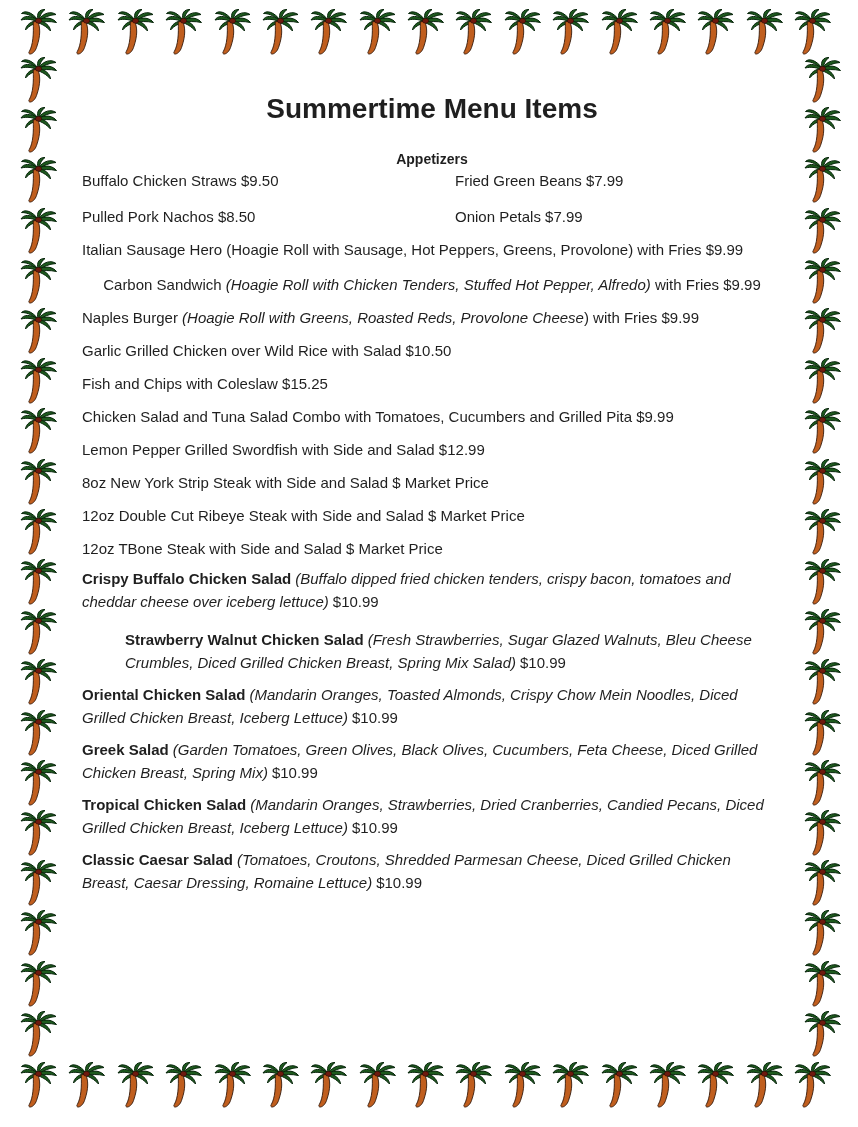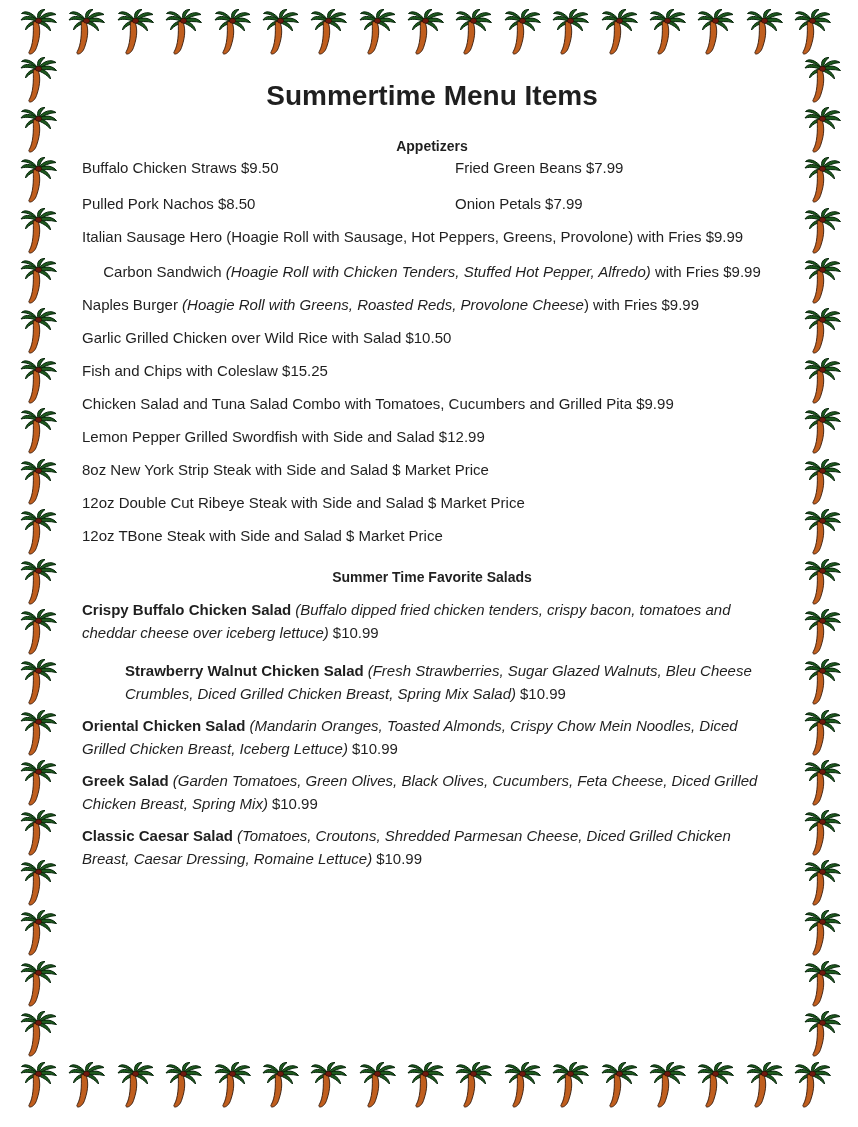--- a/index.html
+++ b/index.html
@@ -13,21 +13,21 @@
   .border { position:absolute; display:flex; pointer-events:none; }
   .border-top    { left:20px; top:9px;    width:812px; justify-content:space-between; }
   .border-bottom { left:20px; top:1062px; width:812px; justify-content:space-between; }
   .border-left   { left:20px;  top:57px; height:1000px; flex-direction:column; justify-content:space-between; }
   .border-right  { left:804px; top:57px; height:1000px; flex-direction:column; justify-content:space-between; }
   .palm { width:38px; height:46px; flex:0 0 auto; }
 
   
   .content { position:absolute; left:82px; top:80px; width:700px; }
   h1.title {
-    margin:0; font-size:28px; line-height:32px; font-weight:bold;
+    margin:13px; font-size:28px; line-height:32px; font-weight:bold;
     text-align:center; letter-spacing:0;
   }
   h2.heading { margin:0; font-size:14px; line-height:24px; font-weight:bold; text-align:center; }
   .sec-appetizers h2 { margin-top:22px; }
   .sec-trax-favorites h2 { margin-top:18px; }
   .sec-salads h2 { margin-top:20px; }
 
   .app-row { position:relative; font-size:15px; line-height:19px; }
   .sec-appetizers .app-row:nth-of-type(2) { margin-top:17px; }
   .app-row + .app-row { margin-top:14px; }
@@ -884,22 +884,22 @@
           <p class="trax-item"><span>Naples Burger </span><em>(Hoagie Roll with Greens, Roasted Reds, Provolone Cheese</em><span>) with Fries $9.99</span></p>
           <p class="trax-item"><span>Garlic Grilled Chicken over Wild Rice with Salad $10.50</span></p>
           <p class="trax-item"><span>Fish and Chips with Coleslaw $15.25</span></p>
           <p class="trax-item"><span>Chicken Salad and Tuna Salad Combo with Tomatoes, Cucumbers and Grilled Pita $9.99</span></p>
           <p class="trax-item"><span>Lemon Pepper Grilled Swordfish with Side and Salad $12.99</span></p>
           <p class="trax-item"><span>8oz New York Strip Steak with Side and Salad $ Market Price</span></p>
           <p class="trax-item"><span>12oz Double Cut Ribeye Steak with Side and Salad $ Market Price</span></p>
           <p class="trax-item"><span>12oz TBone Steak with Side and Salad $ Market Price</span></p>
         </section>
         <section class="sec sec-salads">
-          <h2 class="heading">Summer Time Favorite Salads</h2>
           <p class="salad-item"><strong class="salad-name">Crispy Buffalo Chicken Salad</strong><em class="salad-desc">(Buffalo dipped fried chicken tenders, crispy bacon, tomatoes and cheddar cheese over iceberg lettuce)</em><span class="salad-price">$10.99</span></p>
           <p class="salad-item"><strong class="salad-name">Strawberry Walnut Chicken Salad</strong><em class="salad-desc">(Fresh Strawberries, Sugar Glazed Walnuts, Bleu Cheese Crumbles, Diced Grilled Chicken Breast, Spring Mix Salad)</em><span class="salad-price">$10.99</span></p>
           <p class="salad-item"><strong class="salad-name">Oriental Chicken Salad</strong><em class="salad-desc">(Mandarin Oranges, Toasted Almonds, Crispy Chow Mein Noodles, Diced Grilled Chicken Breast, Iceberg Lettuce)</em><span class="salad-price">$10.99</span></p>
           <p class="salad-item"><strong class="salad-name">Greek Salad</strong><em class="salad-desc">(Garden Tomatoes, Green Olives, Black Olives, Cucumbers, Feta Cheese, Diced Grilled Chicken Breast, Spring Mix)</em><span class="salad-price">$10.99</span></p>
+          <p class="salad-item"><strong class="salad-name">Tropical Chicken Salad</strong><em class="salad-desc">(Mandarin Oranges, Strawberries, Dried Cranberries, Candied Pecans, Diced Grilled Chicken Breast, Iceberg Lettuce)</em><span class="salad-price">$10.99</span></p>
           <p class="salad-item"><strong class="salad-name">Classic Caesar Salad</strong><em class="salad-desc">(Tomatoes, Croutons, Shredded Parmesan Cheese, Diced Grilled Chicken Breast, Caesar Dressing, Romaine Lettuce)</em><span class="salad-price">$10.99</span></p>
         </section>
       </div>
   </div>
 </div>
 
 </body></html>

